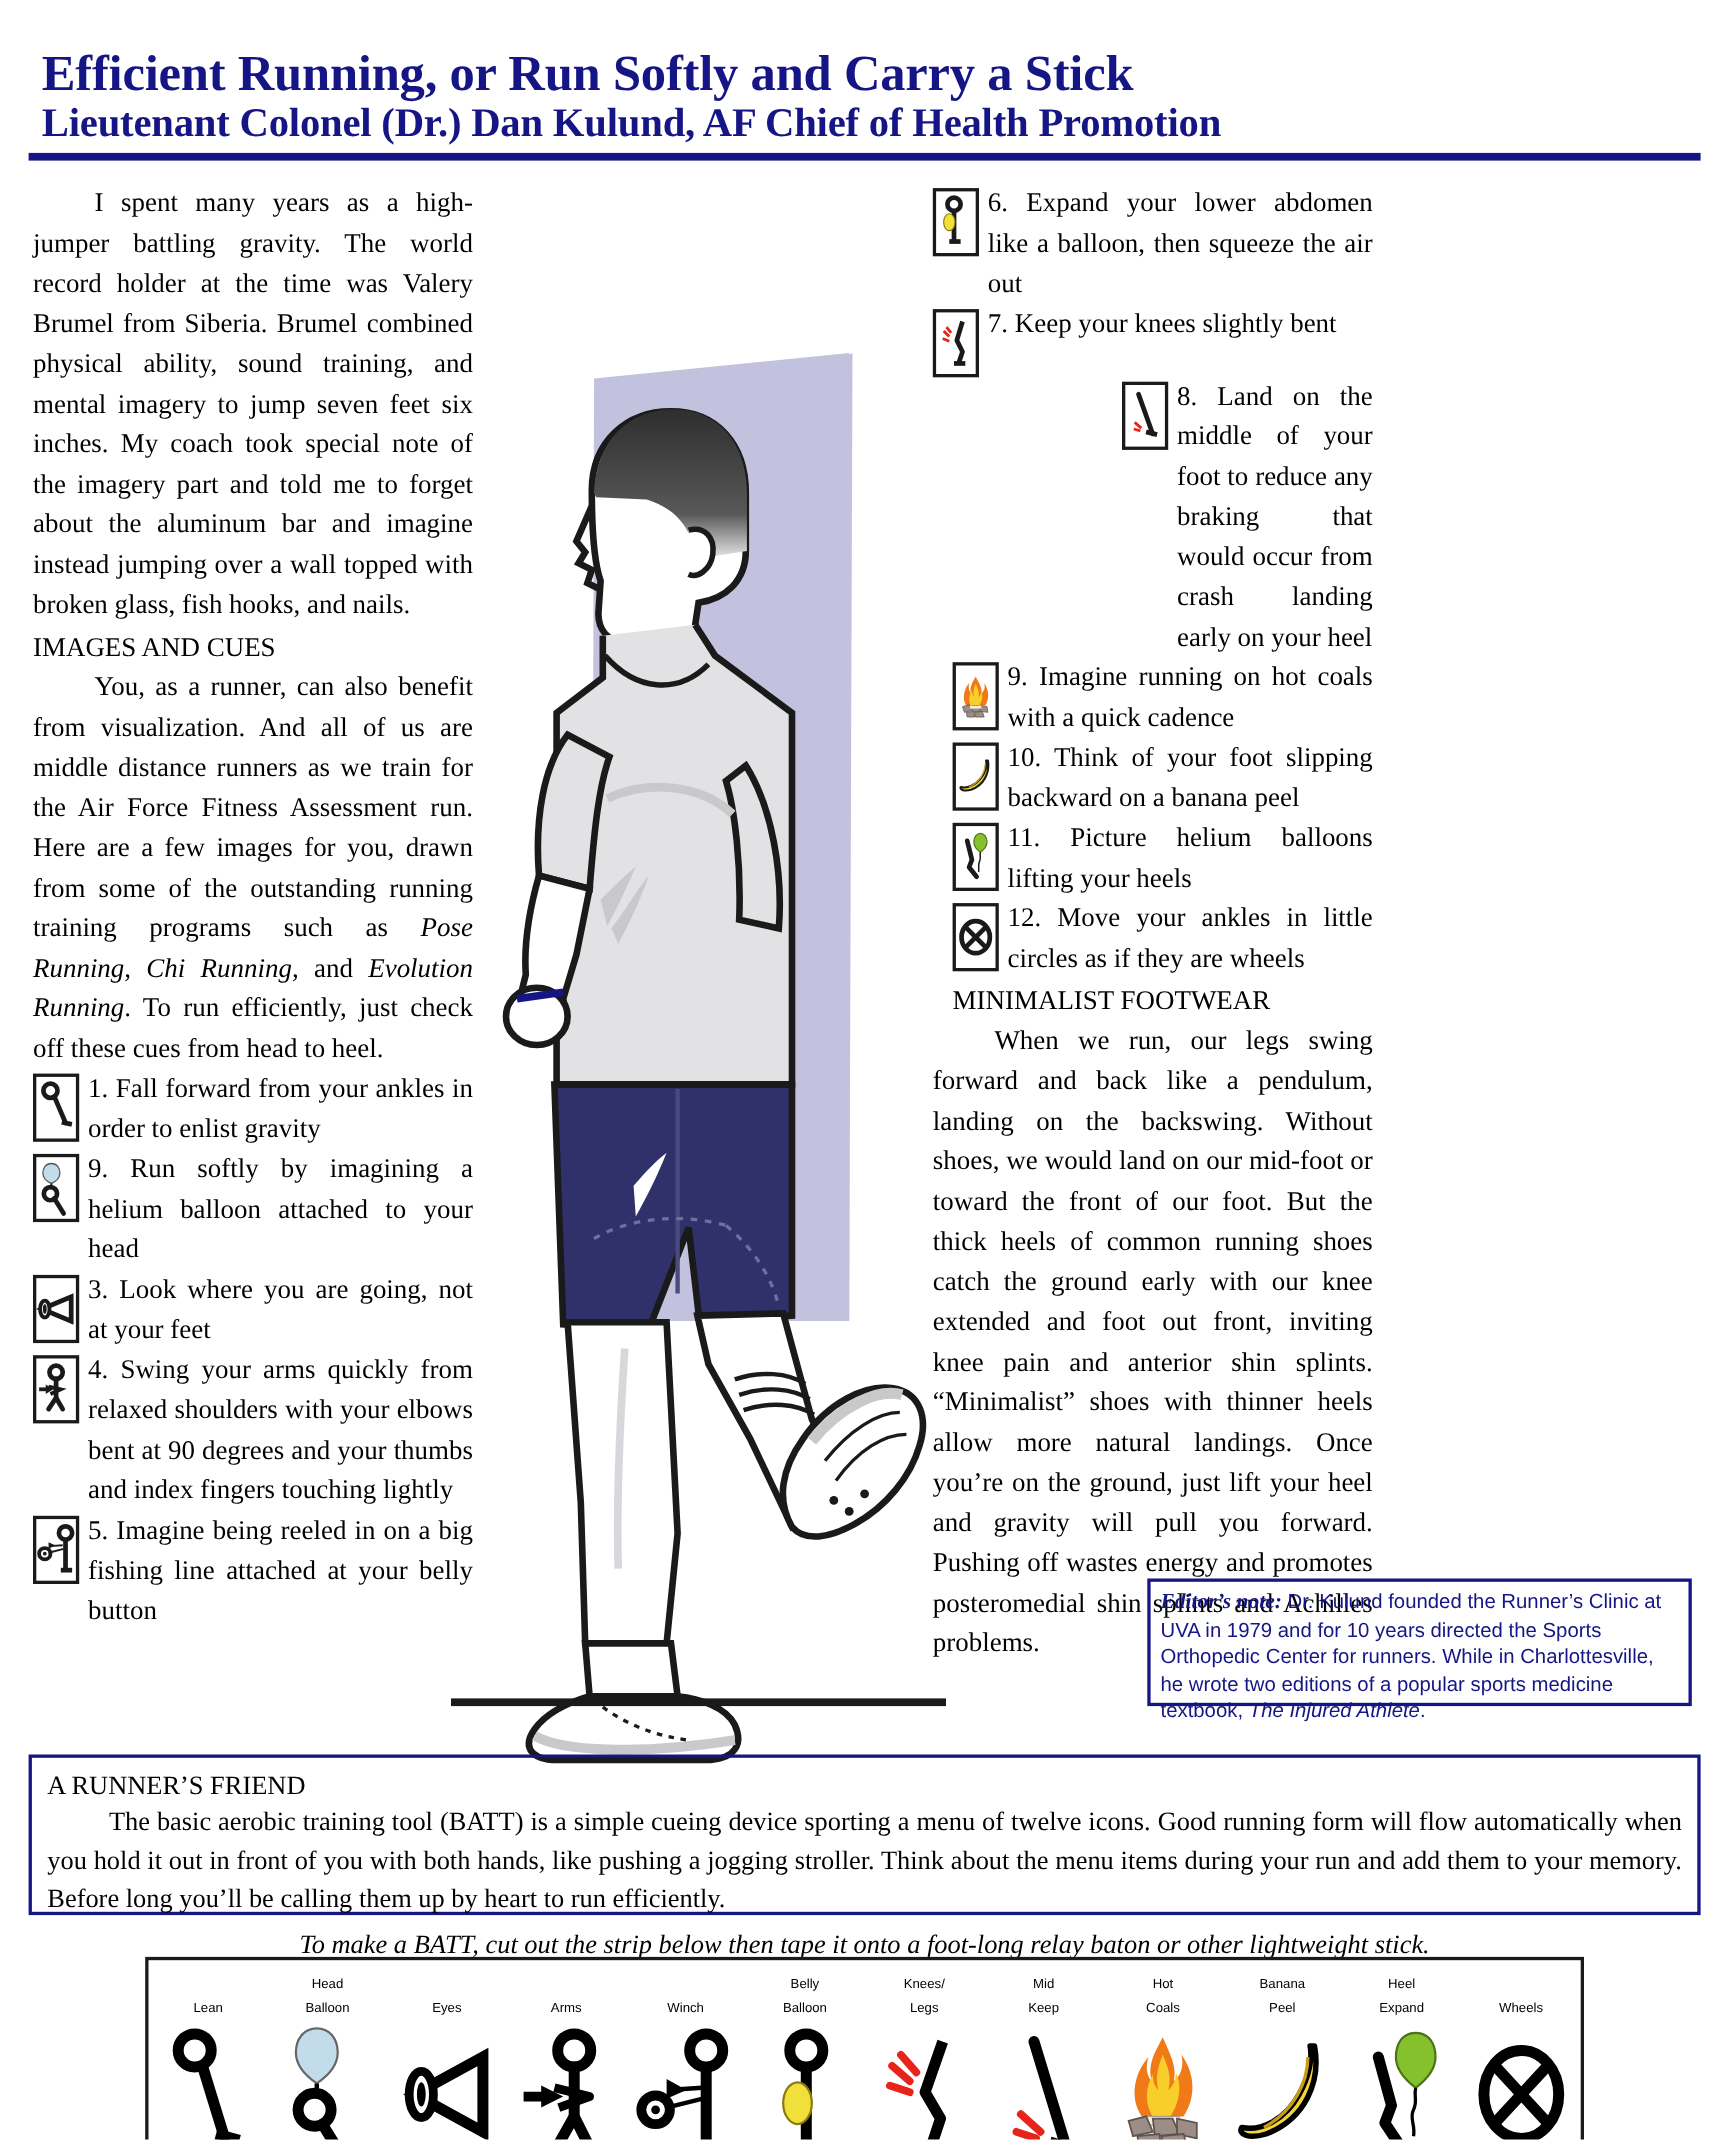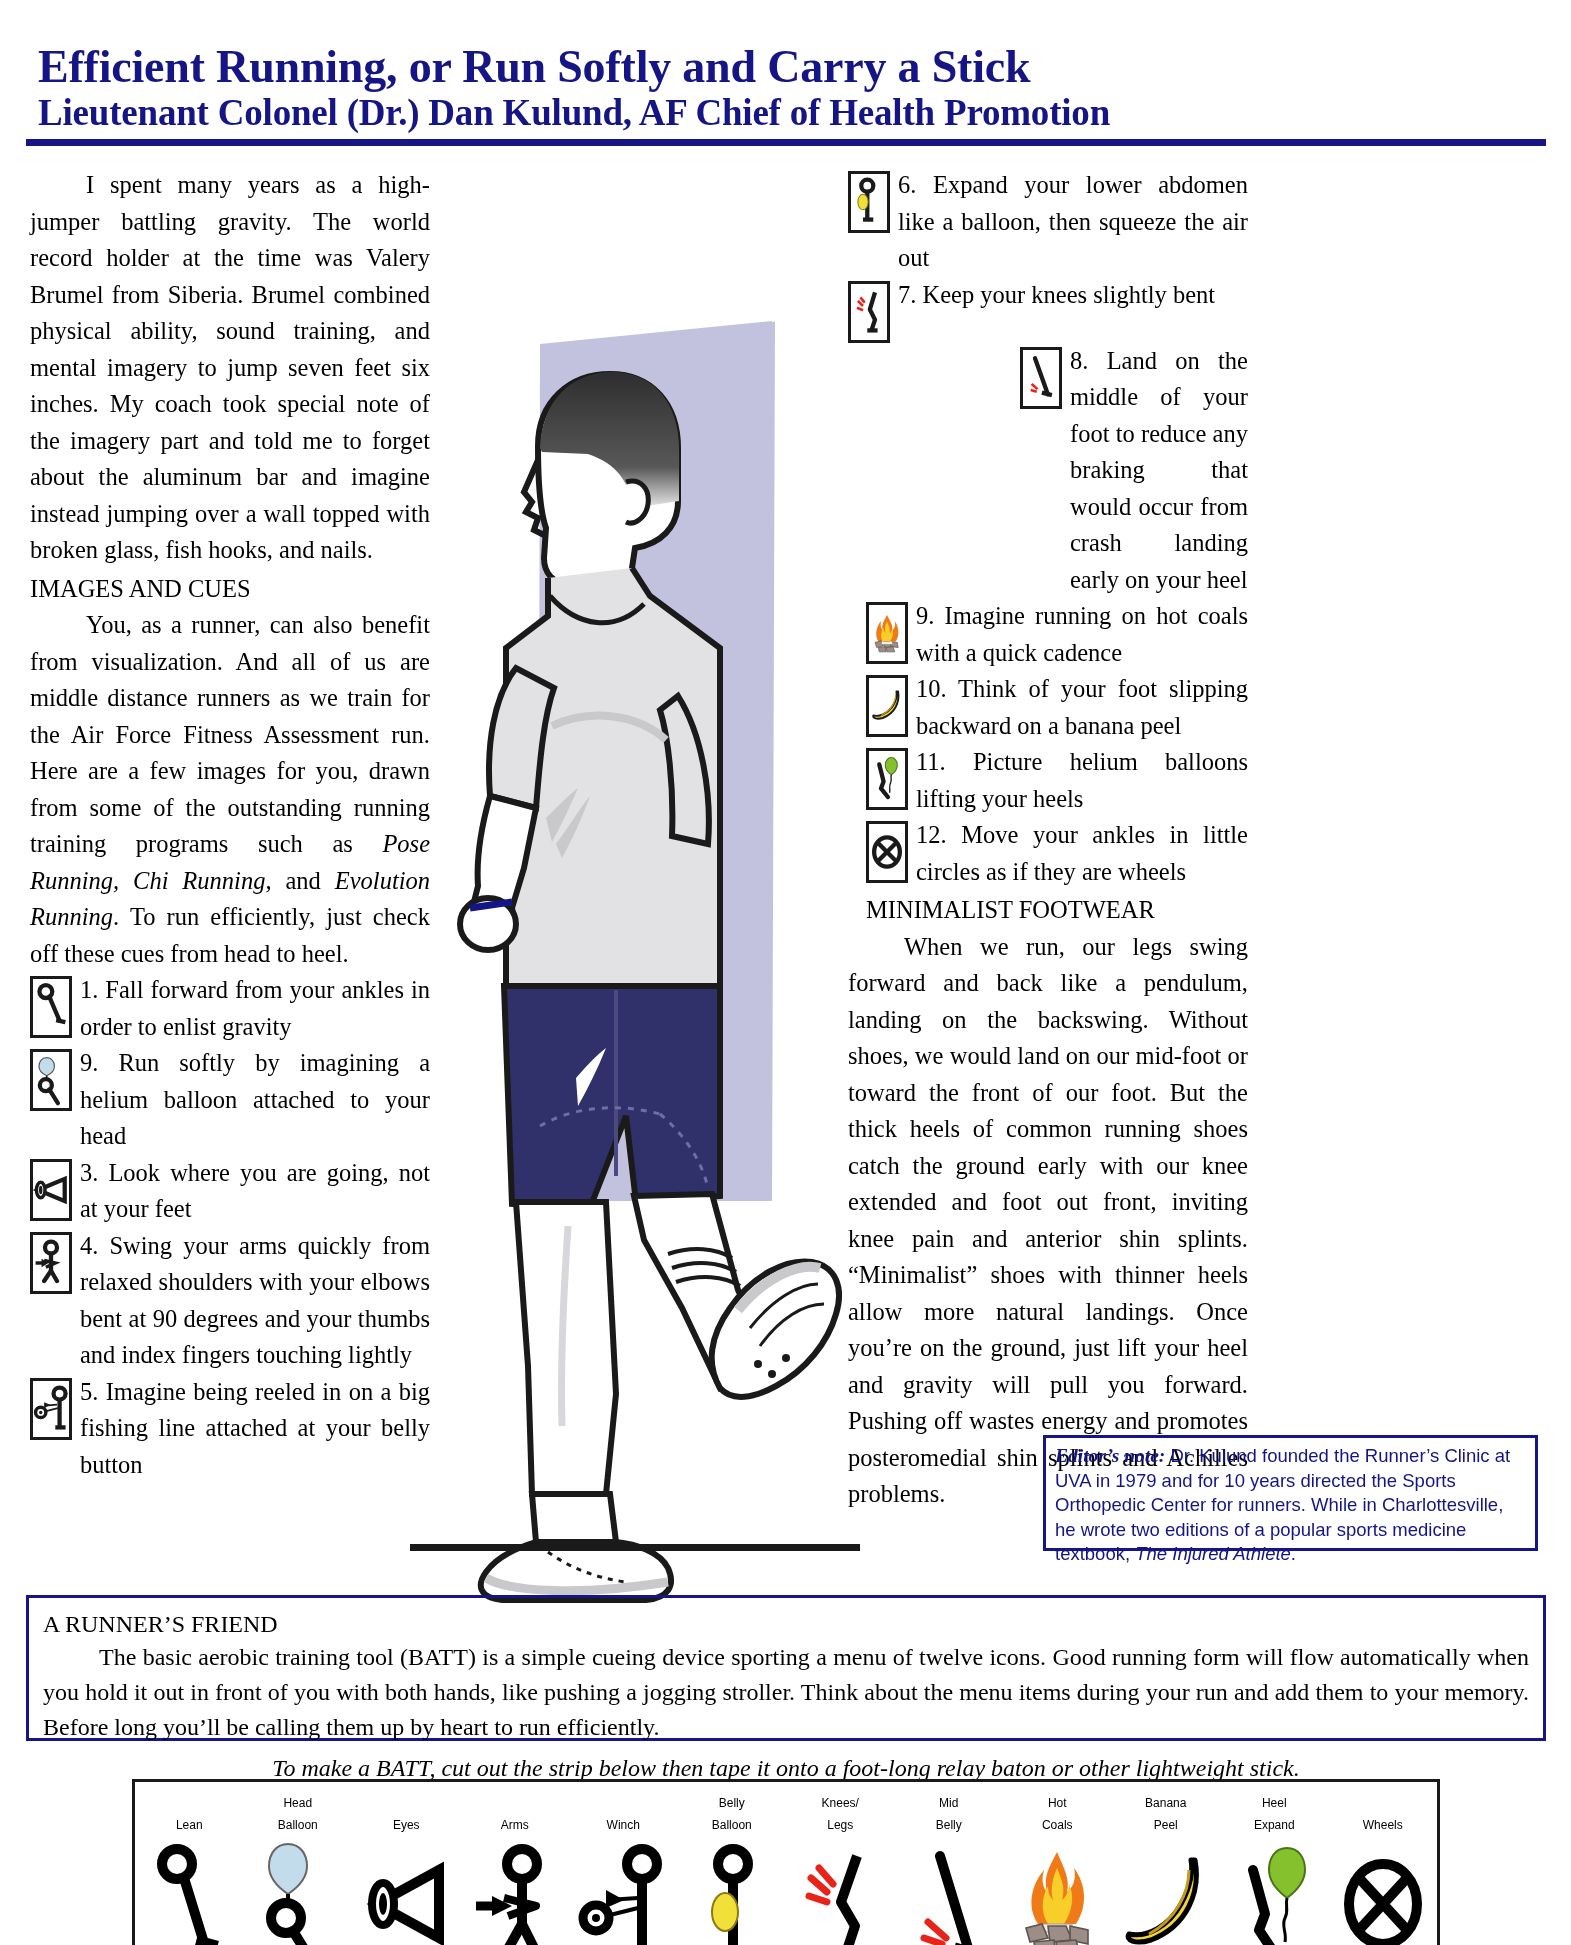--- a/index.html
+++ b/index.html
@@ -496,21 +496,21 @@
               <path d="M14,40 L30,54"></path>
               <path d="M12,58 L30,64"></path>
               <path d="M22,30 L36,46"></path>
             </g>
           </svg>
       </div>
     </div>
 
     <div class="scell">
       <div class="slabel">Mid
-Belly</div>
+Keep</div>
       <div class="sart">
         <svg viewBox="0 0 86 128" width="86" height="128">
             <path d="M34,18 L62,110" fill="none" stroke="#000" stroke-width="10" stroke-linecap="round"></path>
             <rect x="48" y="108" width="26" height="10" fill="#000" transform="rotate(16 61 113)"></rect>
             <g stroke="#e8241a" stroke-width="7" fill="none" stroke-linecap="round">
               <path d="M22,84 L40,100"></path>
               <path d="M18,100 L36,106"></path>
             </g>
           </svg>
       </div>

